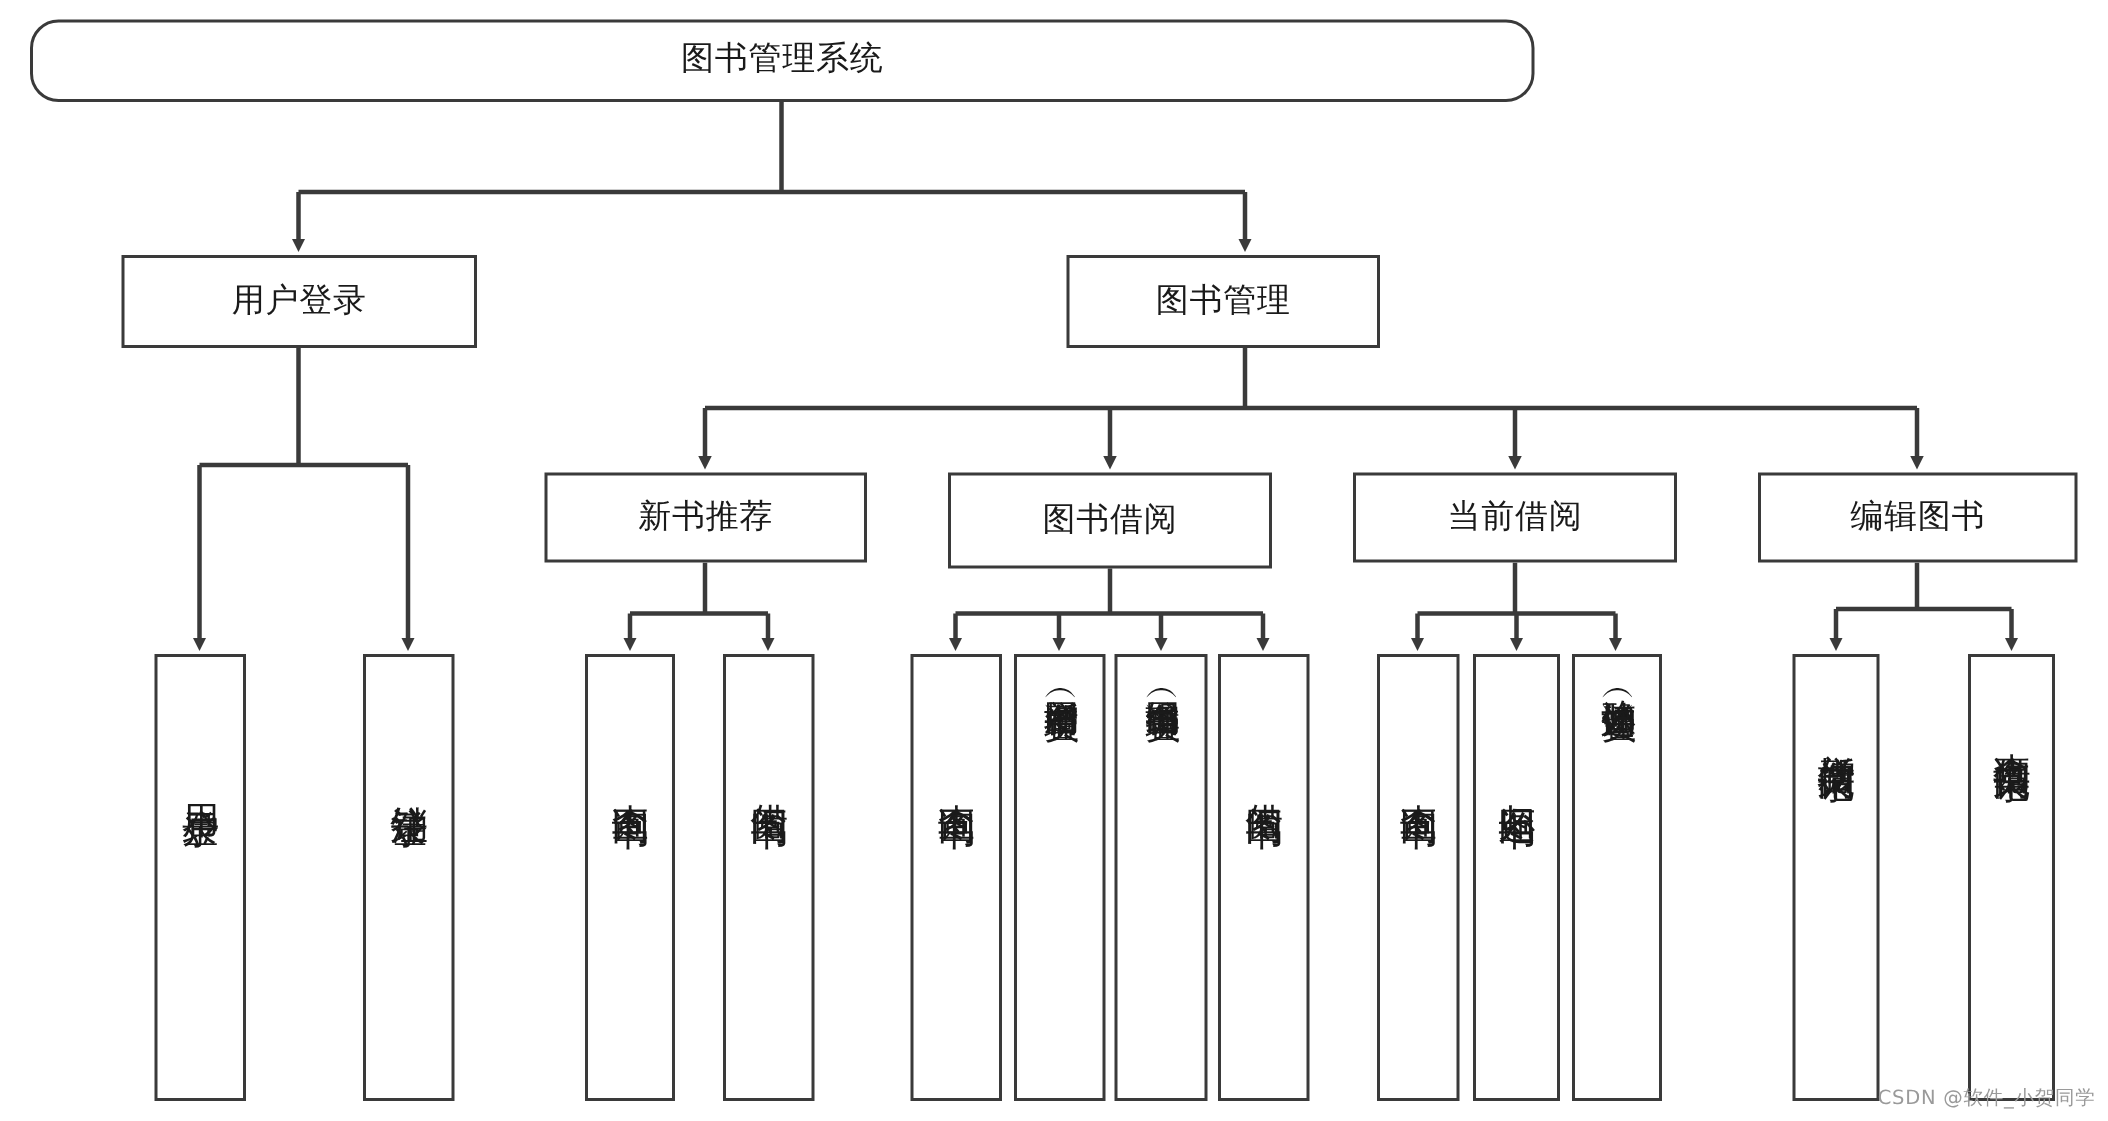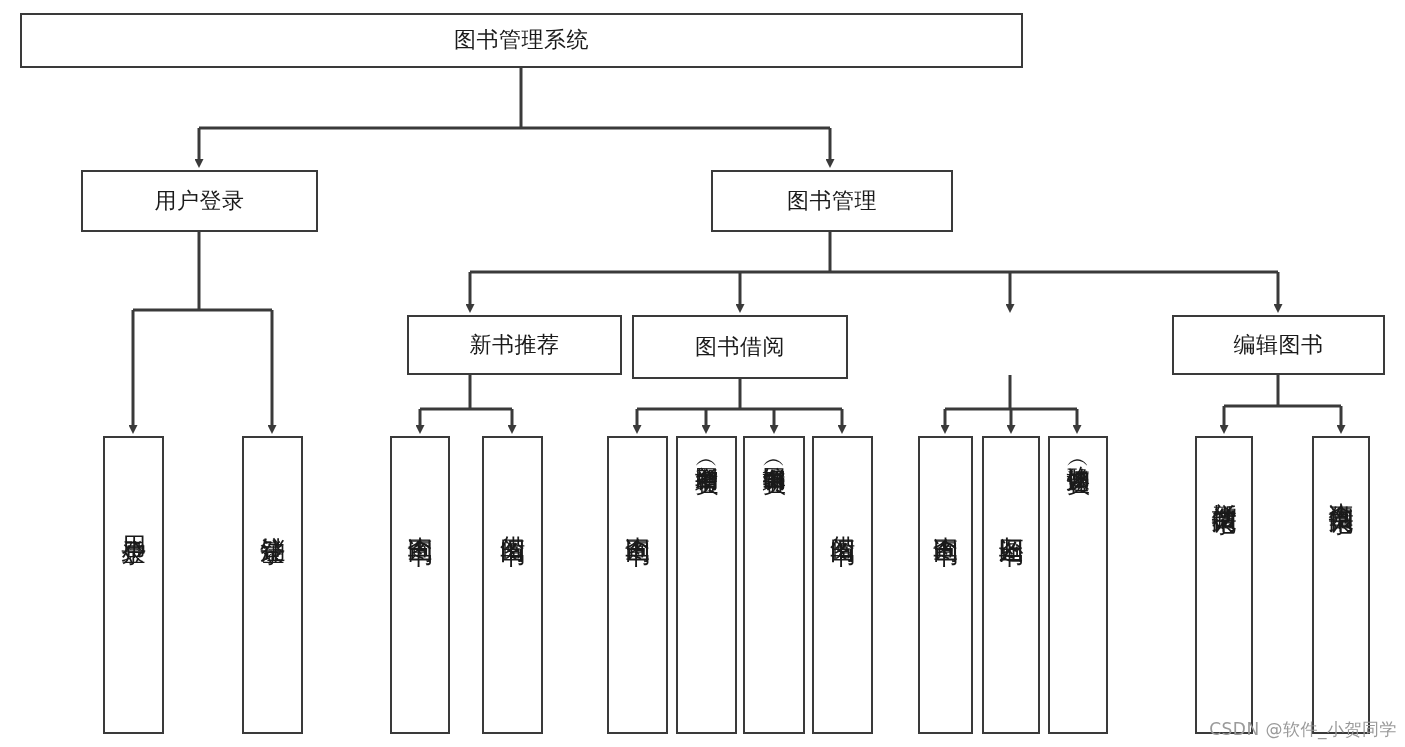--- a/index.html
+++ b/index.html
@@ -60,21 +60,21 @@
     text-align: left;
   }
   .node.v.small .lbl {
     font-size: 23px;
     letter-spacing: 1px;
   }
   #watermark {
     position: absolute;
     right: 8px;
     bottom: 6px;
-    font-size: 17px;
+    font-size: 13px;
     color: #9a9a9a;
     letter-spacing: 0.5px;
     white-space: nowrap;
   }
 </style>
 </head>
 <body>
 
 <div id="canvas">
 
@@ -121,37 +121,40 @@
       <path d="M1011,409 L1011,426" marker-end="url(#arrow)"></path>
       <path d="M1077,409 L1077,426" marker-end="url(#arrow)"></path>
 
       <path d="M1278,375 L1278,406"></path>
       <path d="M1224,406 L1341,406"></path>
       <path d="M1224,406 L1224,426" marker-end="url(#arrow)"></path>
       <path d="M1341,406 L1341,426" marker-end="url(#arrow)"></path>
     </g>
   </svg>
 
-  <div class="node h" style="left:20px; top:13px; width:1003px; height:55px;">
+  <div class="node h" style="left:20px; top:13px; width:1003px; height:55px;border-radius:19px;">
     <span class="lbl">图书管理系统</span>
   </div>
 
   <div class="node h" style="left:81px; top:170px; width:237px; height:62px;">
     <span class="lbl">用户登录</span>
   </div>
-  <div class="node h" style="left:711px; top:170px; width:242px; height:62px;">
+  <div class="node h" style="left:711px; top:170px; width:209px; height:62px;">
     <span class="lbl">图书管理</span>
   </div>
 
-  <div class="node h" style="left:363px; top:315px; width:215px; height:60px;margin-left:44px;">
+  <div class="node h" style="left:363px; top:315px; width:215px; height:60px;">
     <span class="lbl">新书推荐</span>
   </div>
   <div class="node h" style="left:632px; top:315px; width:216px; height:64px;">
     <span class="lbl">图书借阅</span>
   </div>
+  <div class="node h" style="left:902px; top:315px; width:216px; height:60px;">
+    <span class="lbl">当前借阅</span>
+  </div>
   <div class="node h" style="left:1172px; top:315px; width:213px; height:60px;">
     <span class="lbl">编辑图书</span>
   </div>
 
   <div class="node v" style="left:103px; top:436px; width:61px; height:298px; padding-top:78px;">
     <span class="lbl">用户登录</span>
   </div>
   <div class="node v" style="left:242px; top:436px; width:61px; height:298px; padding-top:78px;">
     <span class="lbl">注销登录</span>
   </div>

